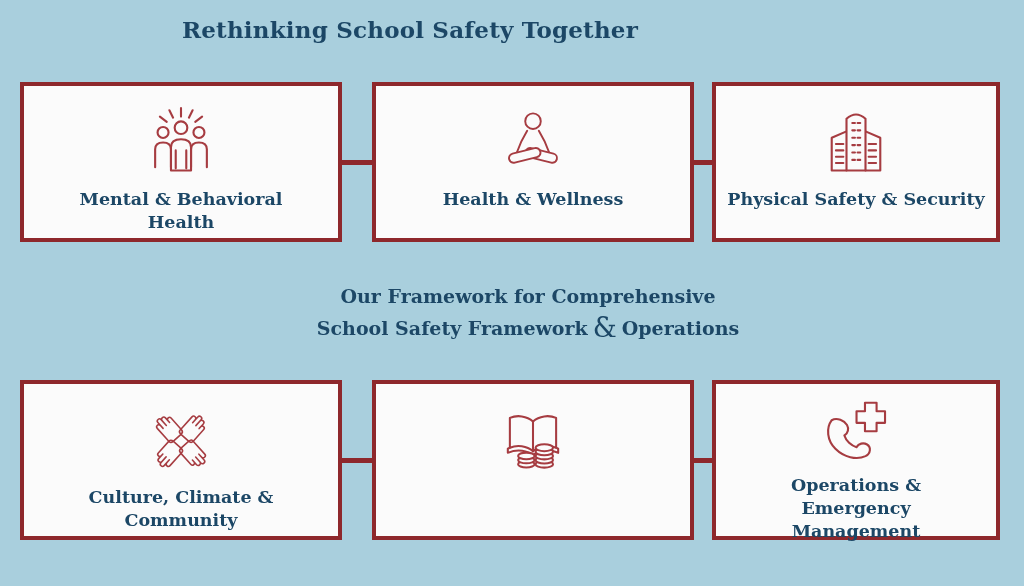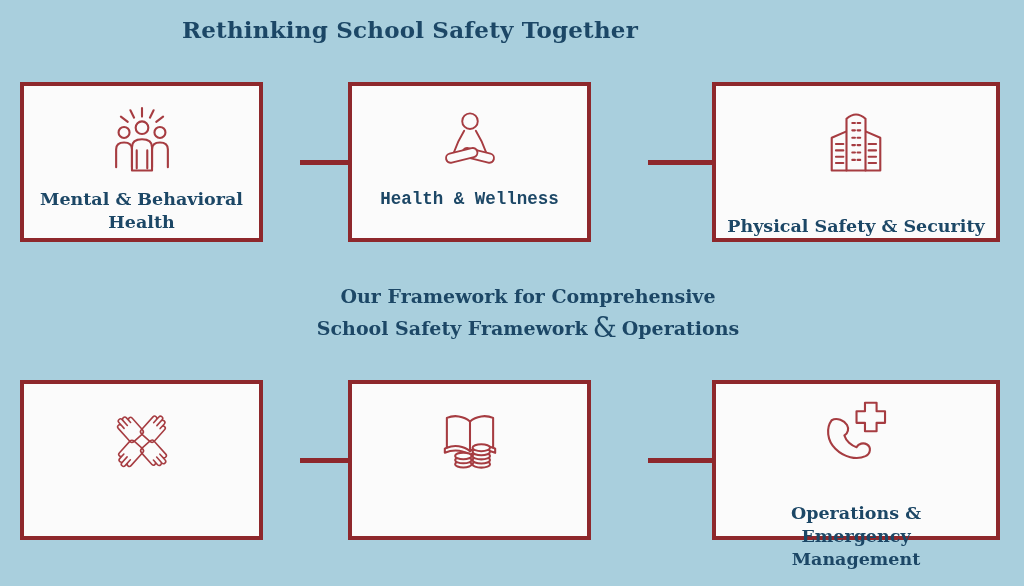--- a/index.html
+++ b/index.html
@@ -11,25 +11,25 @@
   body{background:var(--background);font-family:"DejaVu Serif","Liberation Serif",serif;position:relative;}
   .stage{position:absolute;inset:0;width:1024px;height:586px;}
 
   .title{position:absolute;top:16px;left:0;width:820px;text-align:center;
     font-size:23px;font-weight:700;color:var(--text-navy);letter-spacing:.2px;}
 
   .center-text{position:absolute;top:281px;left:16px;width:1024px;text-align:center;
     color:var(--text-navy);font-weight:700;font-size:19px;line-height:31px;}
   .center-text .amp{font-size:27px;font-weight:400;margin:0 5px;vertical-align:-2px;}
 
-  .box{position:absolute;width:243px;height:160px;background:var(--box-fill);
+  .box{position:absolute;width:322px;height:160px;background:var(--box-fill);
     border:4px solid var(--box-border);display:flex;flex-direction:column;
     align-items:center;padding-top:13px;z-index:2;}
   .r1{top:82px;} .r2{top:380px;}
-  .c1{left:20px;} .c2{left:348px;font-family:Liberation Mono, monospace;} .c3{left:712px;width:288px;gap:28px;}
+  .c1{left:20px;} .c2{left:372px;} .c3{left:712px;width:288px;}
 
   .icon-slot{height:88px;display:flex;align-items:center;justify-content:center;}
   .box-label{margin-top:1px;text-align:center;font-size:17.5px;font-weight:700;
     color:var(--text-navy);line-height:23px;}
   .w210{max-width:210px;} .w200{max-width:200px;} .w235{max-width:235px;}
 
   .connector{position:absolute;height:5px;background:var(--box-border);z-index:1;}
   .cn1{left:300px;width:75px;} .cn2{left:648px;width:70px;}
   .cny1{top:160px;} .cny2{top:458px;}
 
@@ -99,20 +99,21 @@
       <svg class="icon" width="76" height="76" viewBox="0 0 72 72">
         <defs>
           <path id="hand" d="M-11 15 L-11 -8 A2.8 2.8 0 0 1 -5.4 -8 L-5.4 -3 L-5.4 -13 A2.8 2.8 0 0 1 0.2 -13 L0.2 -3 L0.2 -11 A2.8 2.8 0 0 1 5.8 -11 L5.8 -3 L5.8 -6 A2.6 2.6 0 0 1 11 -6 L11 14 Q11 18 6.5 18 L-6.5 18 Q-11 18 -11 15 Z"></path>
         </defs>
         <use class="st" href="#hand" transform="translate(23.5,23) rotate(-42) scale(0.74)"></use>
         <use class="st" href="#hand" transform="translate(48.5,23) rotate(42) scale(0.74)"></use>
         <use class="st" href="#hand" transform="translate(23.5,49.5) rotate(-138) scale(0.74)"></use>
         <use class="st" href="#hand" transform="translate(48.5,49.5) rotate(138) scale(0.74)"></use>
       </svg>
     </div>
+    <div class="box-label w200">Culture, Climate &amp; Community</div>
   </div>
 
   <div class="box r2 c2">
     <div class="icon-slot">
       <svg class="icon" width="74" height="74" viewBox="0 0 72 72">
         <path class="st" d="M36 17 C30 11.5 20.5 10.5 13.5 13.5 L13.5 42.5 C20.5 39.5 30 40.5 36 46"></path>
         <path class="st" d="M36 17 C42 11.5 51.5 10.5 58.5 13.5 L58.5 42.5 C51.5 39.5 42 40.5 36 46"></path>
         <path class="st" d="M36 17 V46"></path>
         <path class="st" d="M13.5 42.5 L11.5 43.5 V47.5 C21 43.5 31 45.5 36 50 C41 45.5 51 43.5 60.5 47.5 V43.5 L58.5 42.5"></path>
         <ellipse class="bg" cx="47" cy="58.5" rx="8.5" ry="3.4"></ellipse>

